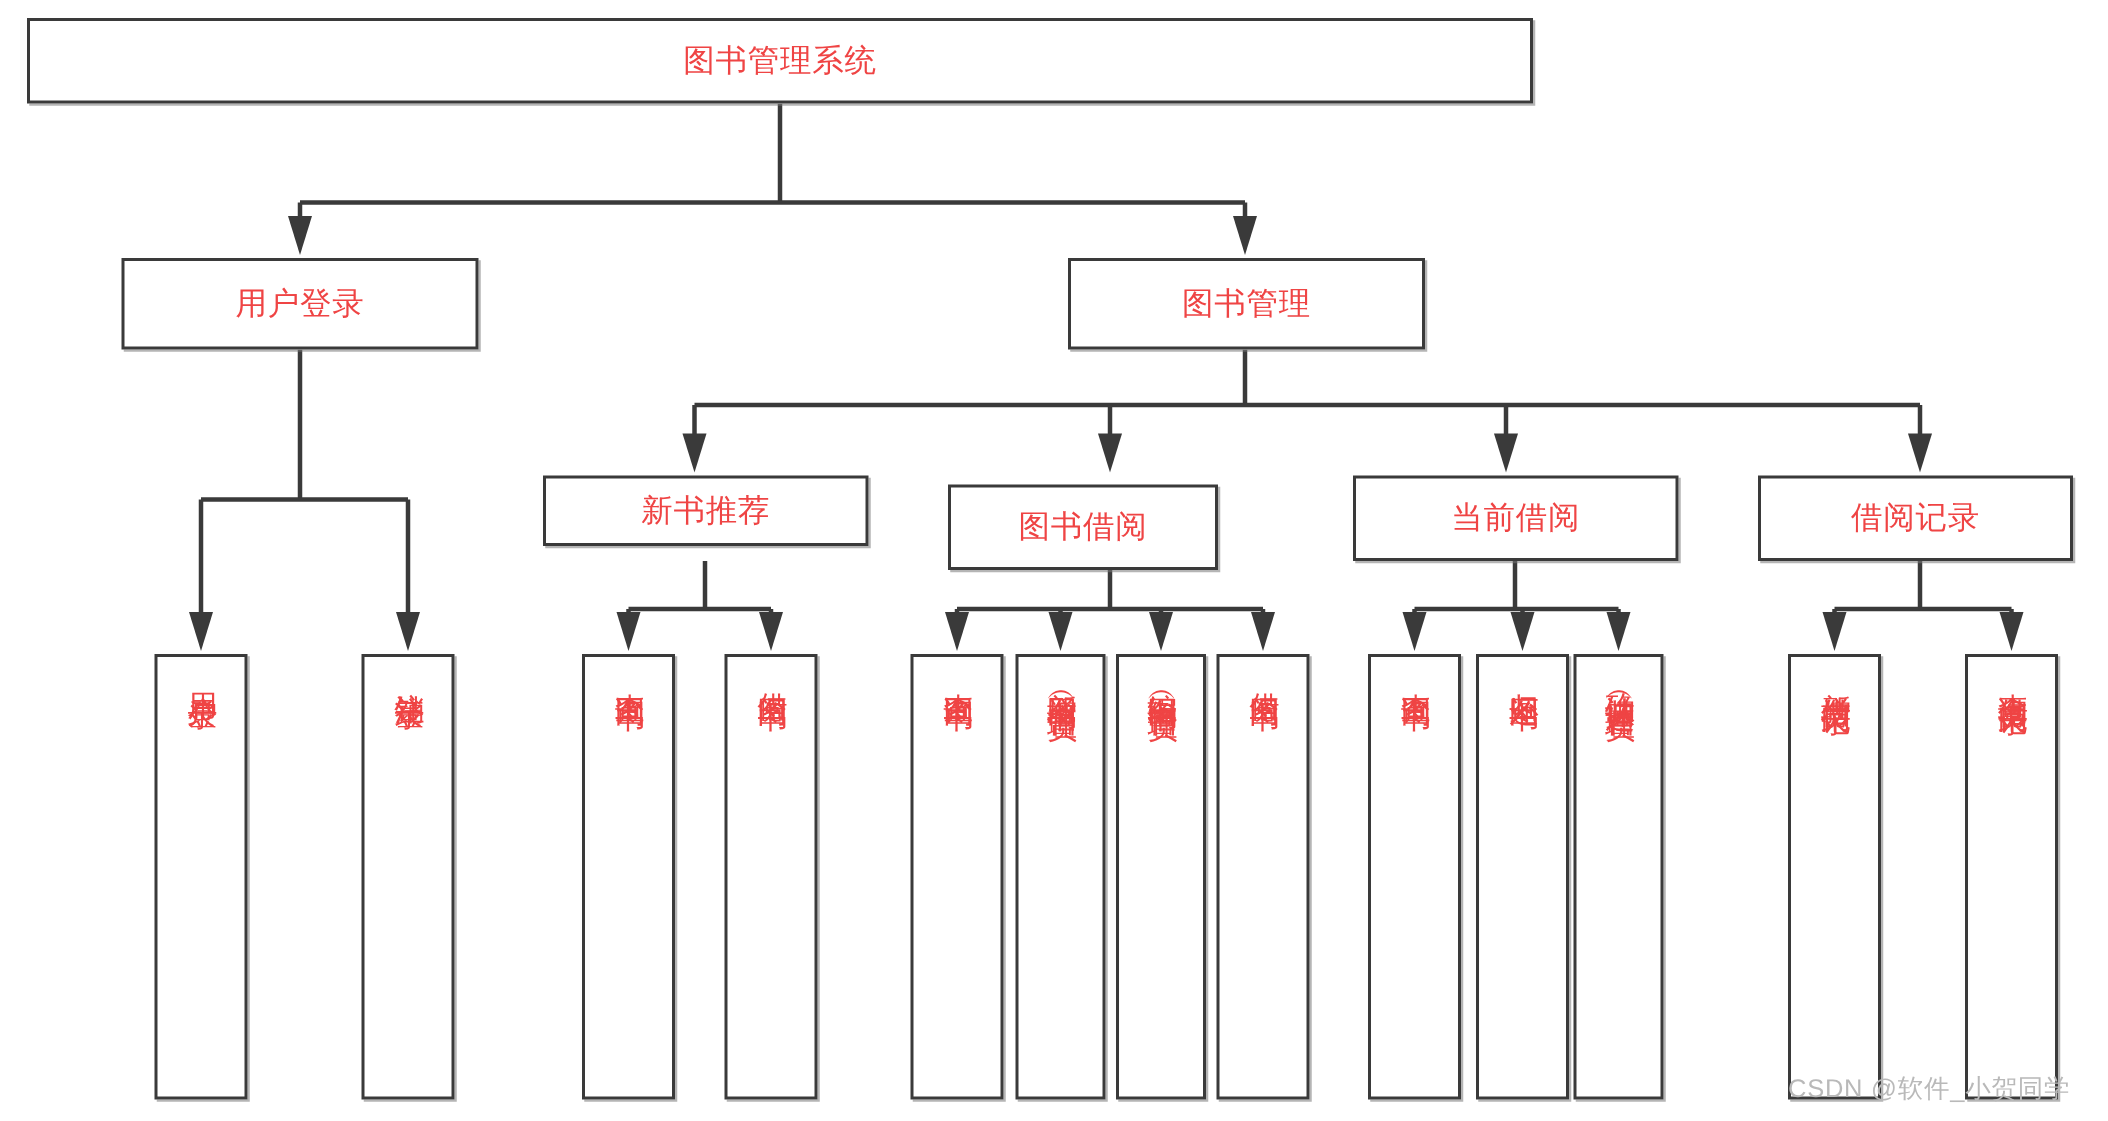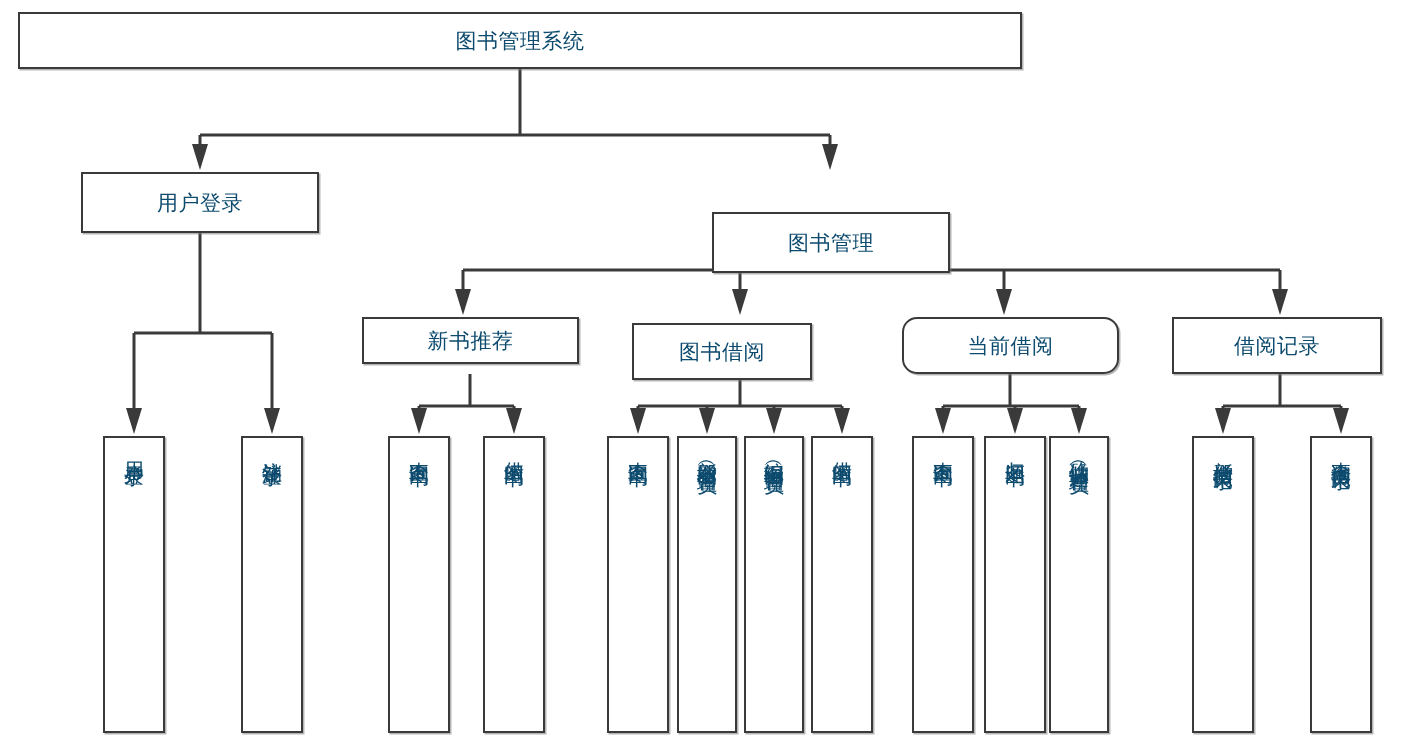--- a/index.html
+++ b/index.html
@@ -27,21 +27,21 @@
   }
   .node {
     position: absolute;
     box-sizing: border-box;
     background: #ffffff;
     border: 2px solid #3a3a3a;
     box-shadow: 1.5px 1.5px 0 0 rgba(120,120,120,0.55);
     display: flex;
     align-items: center;
     justify-content: center;
-    color: #0c4a6e;
+    color: #ef4444;
   }
   .node .label {
     font-size: 21px;
     line-height: 1.12;
     letter-spacing: 0.5px;
     white-space: pre;
     text-align: center;
   }
   .node.horizontal .label {
     writing-mode: horizontal-tb;
@@ -125,30 +125,30 @@
       <line x1="1341" y1="406" x2="1341" y2="412" stroke="#3a3a3a" stroke-width="3"></line>
       <polygon points="1333,408 1349,408 1341,434" fill="#3a3a3a"></polygon>
     </svg>
   <div id="nodes-layer">
       <div class="node horizontal" style="left: 18px; top: 12px; width: 1004px; height: 57px;">
         <span class="label">图书管理系统</span>
       </div>
       <div class="node horizontal" style="left: 81px; top: 172px; width: 238px; height: 61px;">
         <span class="label">用户登录</span>
       </div>
-      <div class="node horizontal" style="left: 712px; top: 172px; width: 238px; height: 61px; margin-top: 40px;">
+      <div class="node horizontal" style="left: 712px; top: 172px; width: 238px; height: 61px;">
         <span class="label">图书管理</span>
       </div>
       <div class="node horizontal" style="left: 362px; top: 317px; width: 217px; height: 47px;">
         <span class="label">新书推荐</span>
       </div>
       <div class="node horizontal" style="left: 632px; top: 323px; width: 180px; height: 57px;">
         <span class="label">图书借阅</span>
       </div>
-      <div class="node horizontal" style="left: 902px; top: 317px; width: 217px; height: 57px; border-radius: 15px;">
+      <div class="node horizontal" style="left: 902px; top: 317px; width: 217px; height: 57px;">
         <span class="label">当前借阅</span>
       </div>
       <div class="node horizontal" style="left: 1172px; top: 317px; width: 210px; height: 57px;">
         <span class="label">借阅记录</span>
       </div>
       <div class="node vertical" style="left: 103px; top: 436px; width: 62px; height: 297px;">
         <span class="label">用户登录</span>
       </div>
       <div class="node vertical" style="left: 241px; top: 436px; width: 62px; height: 297px;">
         <span class="label">注销登录</span>
@@ -180,13 +180,14 @@
       <div class="node vertical" style="left: 1049px; top: 436px; width: 60px; height: 297px;">
         <span class="label">确认归还（管理员）</span>
       </div>
       <div class="node vertical" style="left: 1192px; top: 436px; width: 62px; height: 297px;">
         <span class="label">新增借阅记录</span>
       </div>
       <div class="node vertical" style="left: 1310px; top: 436px; width: 62px; height: 297px;">
         <span class="label">查询借阅记录</span>
       </div>
     </div>
+  <div class="watermark" style="left: 1192px; top: 714px; color: rgb(185, 185, 185);">CSDN @软件_小贺同学</div>
 </div>
 
 </body></html>

